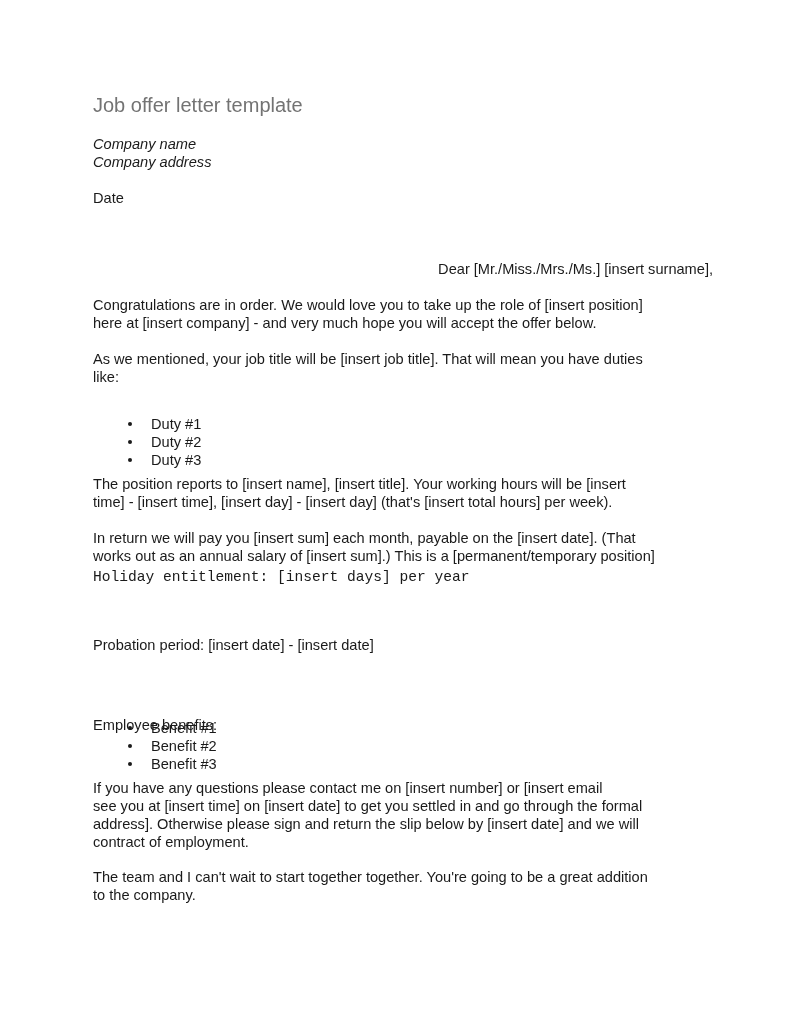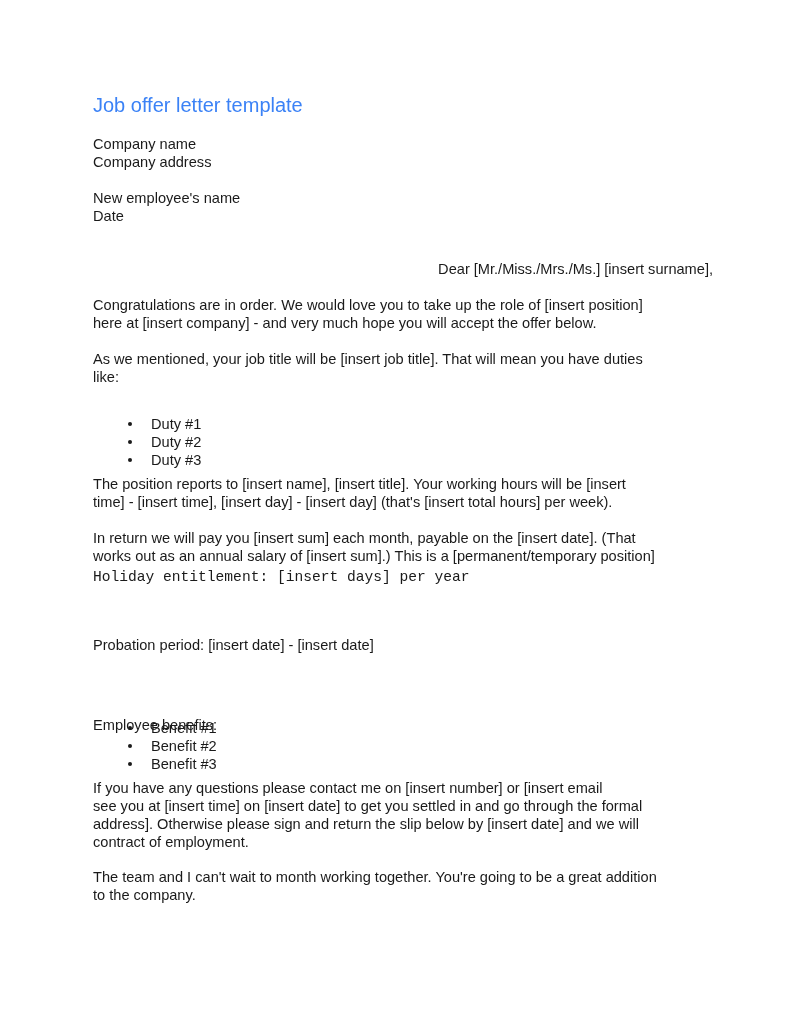--- a/index.html
+++ b/index.html
@@ -4,45 +4,44 @@
   <style>
     html, body { margin: 0; padding: 0; background: #ffffff; }
     body { width: 790px; height: 1022px; position: relative; overflow: hidden; }
     .page {
       position: absolute; left: 93px; top: 0; width: 620px;
       font-family: "Liberation Sans", sans-serif;
       font-size: 14.6px; line-height: 18px; color: #1a1a1a;
     }
     .title {
       position: absolute; top: 93px; left: 0;
-      font-size: 20px; line-height: 24px; color: #3b82f6; white-space: nowrap;
+      font-size: 20px; line-height: 24px; color: #737373; white-space: nowrap;
     }
     .block { position: absolute; left: 0; width: 620px; }
     .line { display: block; white-space: nowrap; }
     ul.bullets { list-style: none; margin: 11px; padding: 0; }
     ul.bullets li { position: relative; padding-left: 47px; height: 18px; white-space: nowrap; }
     ul.bullets li .dot {
       position: absolute; left: 24px; top: 7px; width: 4px; height: 4px;
       border-radius: 50%; background: #1a1a1a;
     }
   </style>
 </head>
 <body>
 
 <div class="page">
 
   <div class="title">Job offer letter template</div>
 
-  <div class="block" style="top:135px;">
+  <div class="block" style="top:135px;font-style:italic;">
     <span class="line">Company name</span>
     <span class="line">Company address</span>
   </div>
 
   <div class="block" style="top:189px;">
-    <span class="line">New employee's name</span>
     <span class="line">Date</span>
   </div>
 
   <div class="block" style="top:260px;text-align:right;">
     <span class="line">Dear [Mr./Miss./Mrs./Ms.] [insert surname],</span>
   </div>
 
   <div class="block" style="top:296px;">
     <span class="line">Congratulations are in order. We would love you to take up the role of [insert position]</span>
     <span class="line">here at [insert company] - and very much hope you will accept the offer below.</span>
@@ -92,17 +91,17 @@
   </div>
 
   <div class="block" style="top:779px;">
     <span class="line">If you have any questions please contact me on [insert number] or [insert email</span>
     <span class="line">see you at [insert time] on [insert date] to get you settled in and go through the formal</span>
     <span class="line">address]. Otherwise please sign and return the slip below by [insert date] and we will</span>
     <span class="line">contract of employment.</span>
   </div>
 
   <div class="block" style="top:868px;">
-    <span class="line">The team and I can't wait to month working together. You're going to be a great addition</span>
+    <span class="line">The team and I can't wait to start together together. You're going to be a great addition</span>
     <span class="line">to the company.</span>
   </div>
 
 </div>
 
 </body></html>

